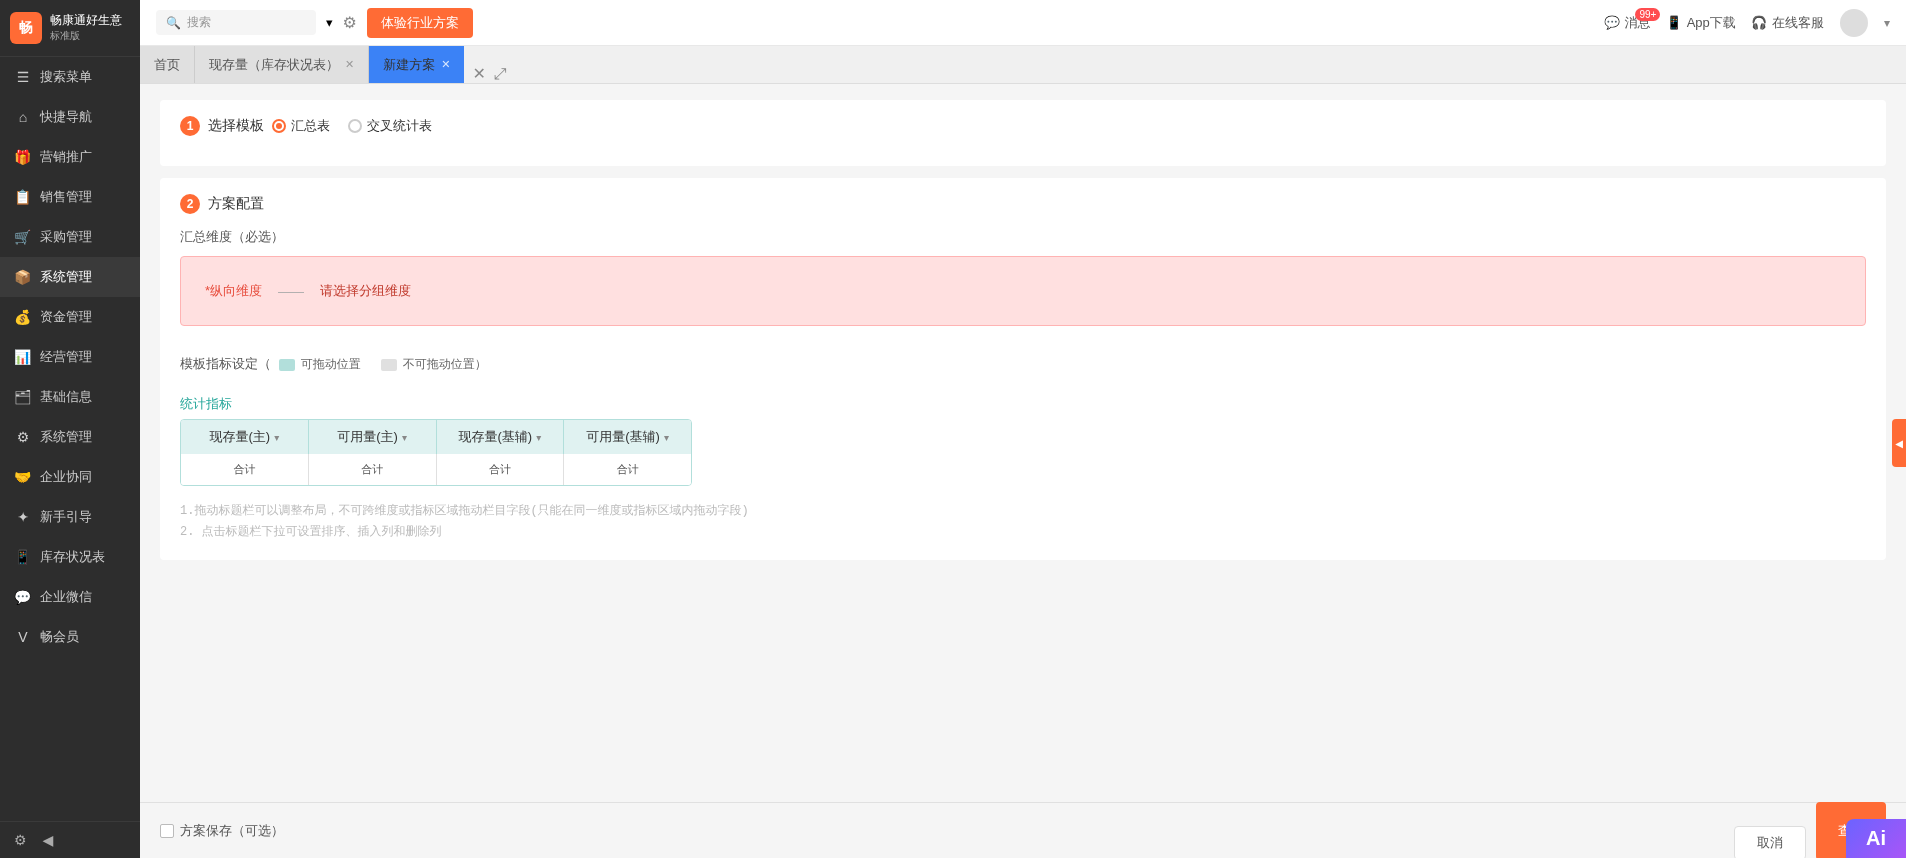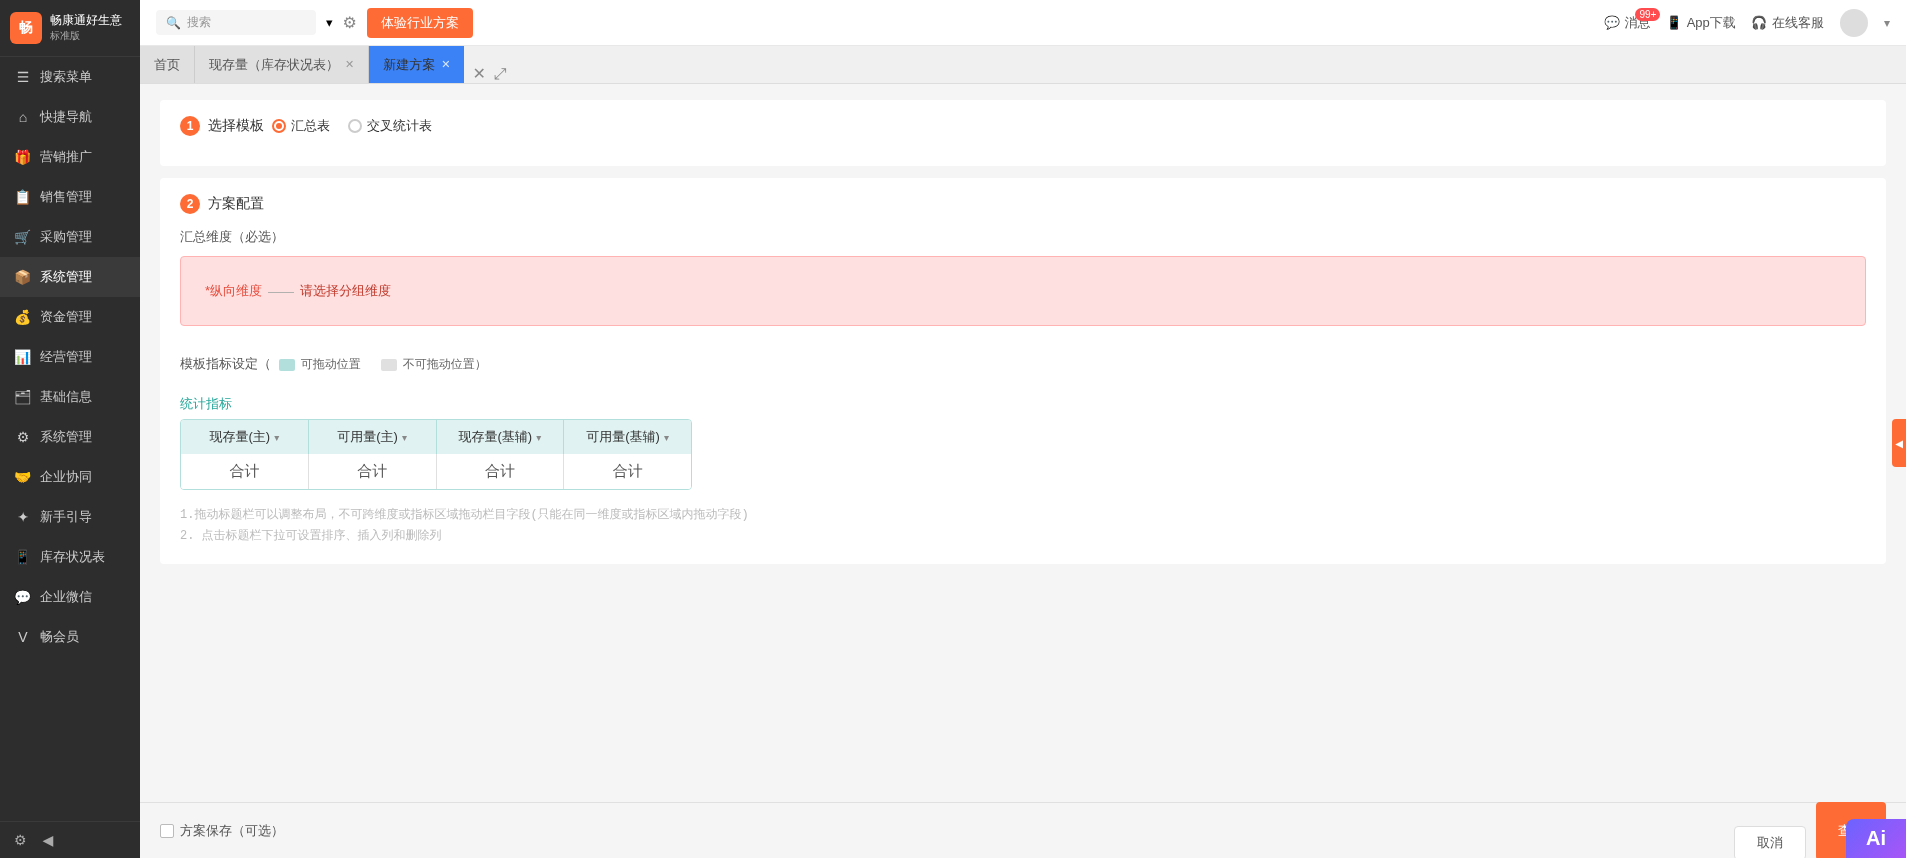--- a/index.html
+++ b/index.html
@@ -182,21 +182,21 @@
 
     .dimension-area {
       background: #ffe0e0;
       border: 1px solid #ffb3b3;
       border-radius: 4px;
       padding: 20px 24px;
       margin-bottom: 16px;
       display: flex; align-items: center;
       min-height: 70px;
     }
-    .dimension-row { display: flex; align-items: center; gap: 6px; color: #c0392b; font-size: 13px; }
+    .dimension-row { display: flex; align-items: center; gap: 16px; color: #c0392b; font-size: 13px; }
     .dimension-required { color: #e74c3c; }
     .dimension-dash { color: #aaa; }
     .dimension-placeholder { color: #c0392b; }
 
     .indicator-label { font-size: 13px; color: #555; margin-bottom: 8px; }
     .drag-legend { display: flex; gap: 20px; margin-bottom: 10px; align-items: center; }
     .drag-item { display: flex; align-items: center; gap: 6px; font-size: 12px; color: #666; }
     .drag-box-movable { width: 16px; height: 12px; background: #b2dfdb; border-radius: 2px; }
     .drag-box-fixed { width: 16px; height: 12px; background: #e0e0e0; border-radius: 2px; }
 
@@ -218,21 +218,21 @@
       font-size: 13px; color: #333;
       gap: 4px;
     }
     .stats-col:last-child { border-right: none; }
     .stats-body { display: flex; background: #fff; }
     .stats-cell {
       flex: 1;
       padding: 8px 10px;
       border-right: 1px solid #e0e0e0;
       text-align: center;
-      font-size: 15px; color: #555;
+      font-size: 11px; color: #555;
     }
     .stats-cell:last-child { border-right: none; }
     .chevron-icon { font-size: 10px; color: #888; }
 
     .tips-section {
       margin-top: 16px;
       font-size: 12px; color: #bbb; font-family: Liberation Mono, monospace;
     }
     .tip-row { margin-bottom: 4px; }
 

